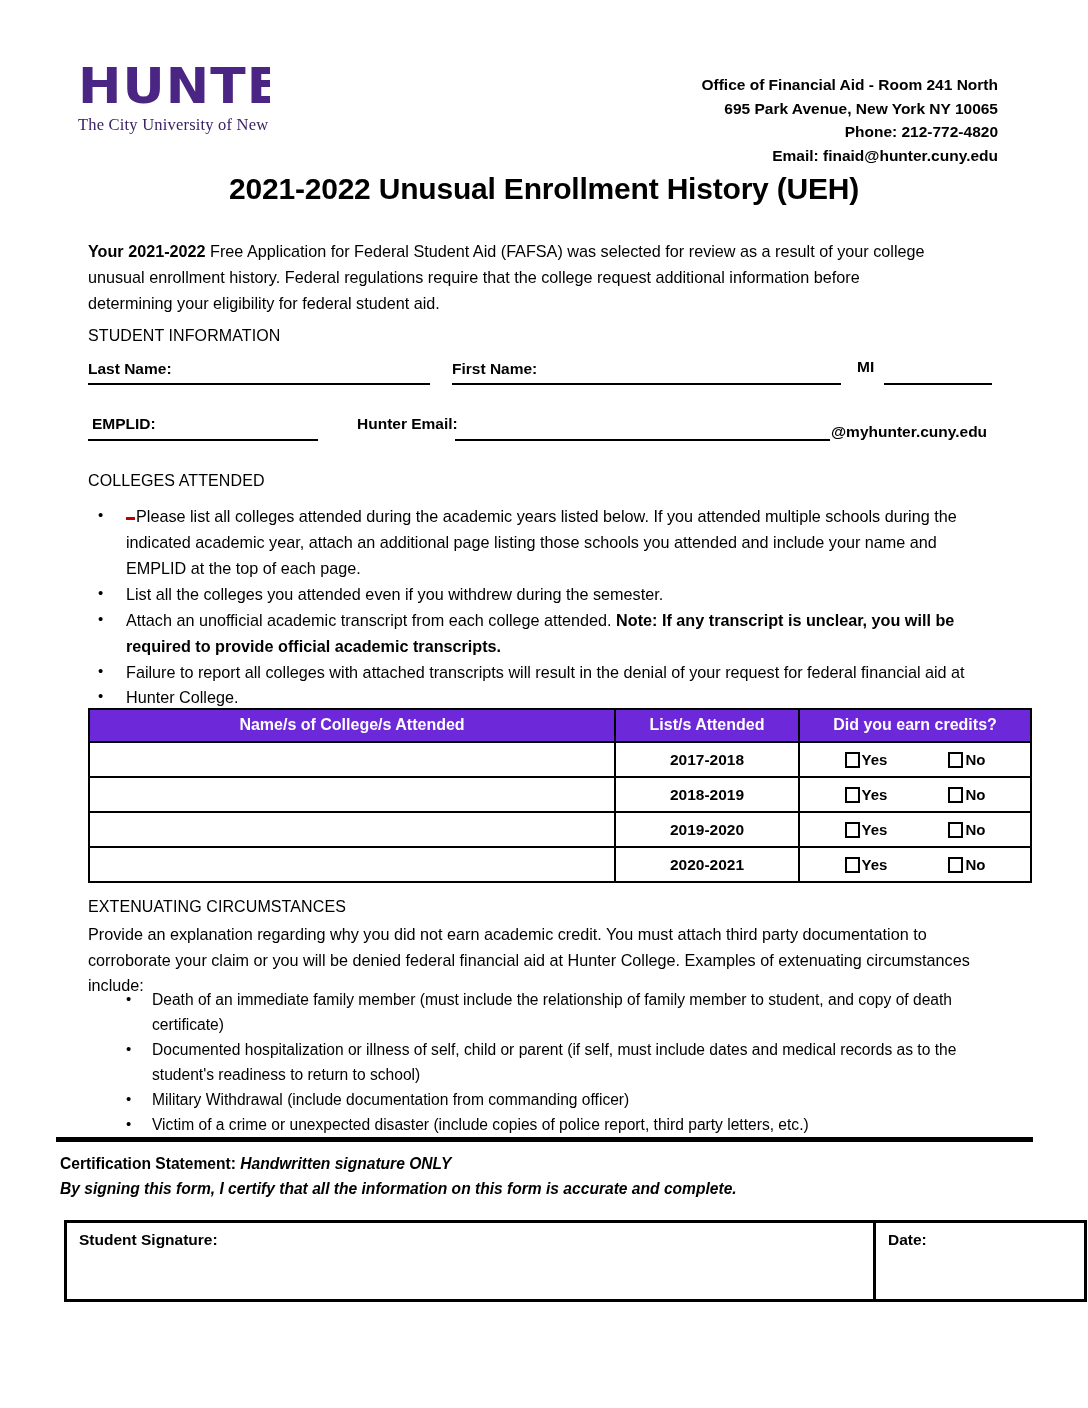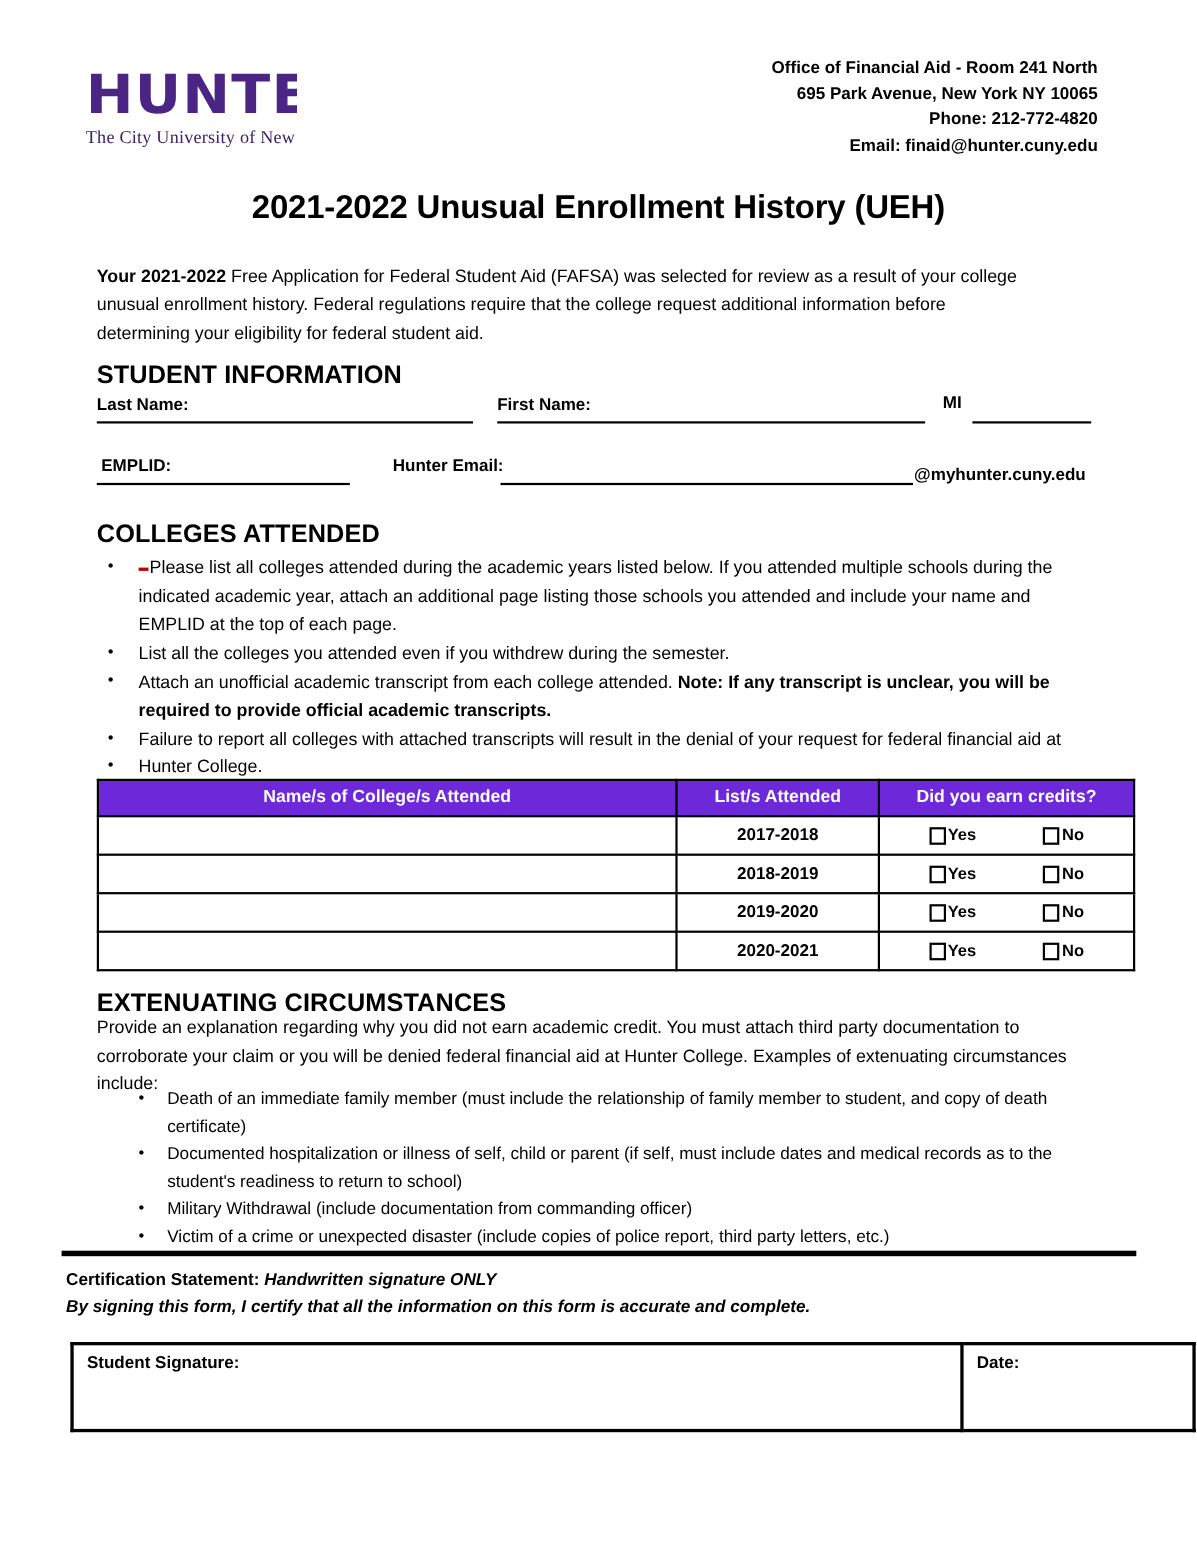--- a/index.html
+++ b/index.html
@@ -54,21 +54,21 @@
     font-family: "Liberation Serif", serif;
     font-size: 16.5px;
     color: #3B2264;
     letter-spacing: 0.2px;
     white-space: nowrap;
     margin-top: 4px;
   }
   .contact {
     position: absolute;
     right: 90px;
-    top: 50px;
+    top: 73px;
     text-align: right;
     font-size: 15.5px;
     font-weight: 700;
     line-height: 1.52;
     white-space: nowrap;
   }
 
   
   .doc-title {
     position: absolute;
@@ -86,22 +86,22 @@
     left: 88px;
     top: 238px;
     width: 848px;
     font-size: 16.2px;
     line-height: 1.62;
   }
   .intro b { font-weight: 700; }
 
   
   .sec-head {
-    font-size: 23px;
-    font-weight: 700;
+    font-size: 16px;
+    font-weight: 400;
     letter-spacing: 0.1px;
   }
 
   #student-info-heading { position: absolute; left: 88px; top: 327px; }
   #colleges-heading     { position: absolute; left: 88px; top: 472px; }
   #extenuating-heading  { position: absolute; left: 88px; top: 898px; }
 
   
   .field-label {
     position: absolute;

